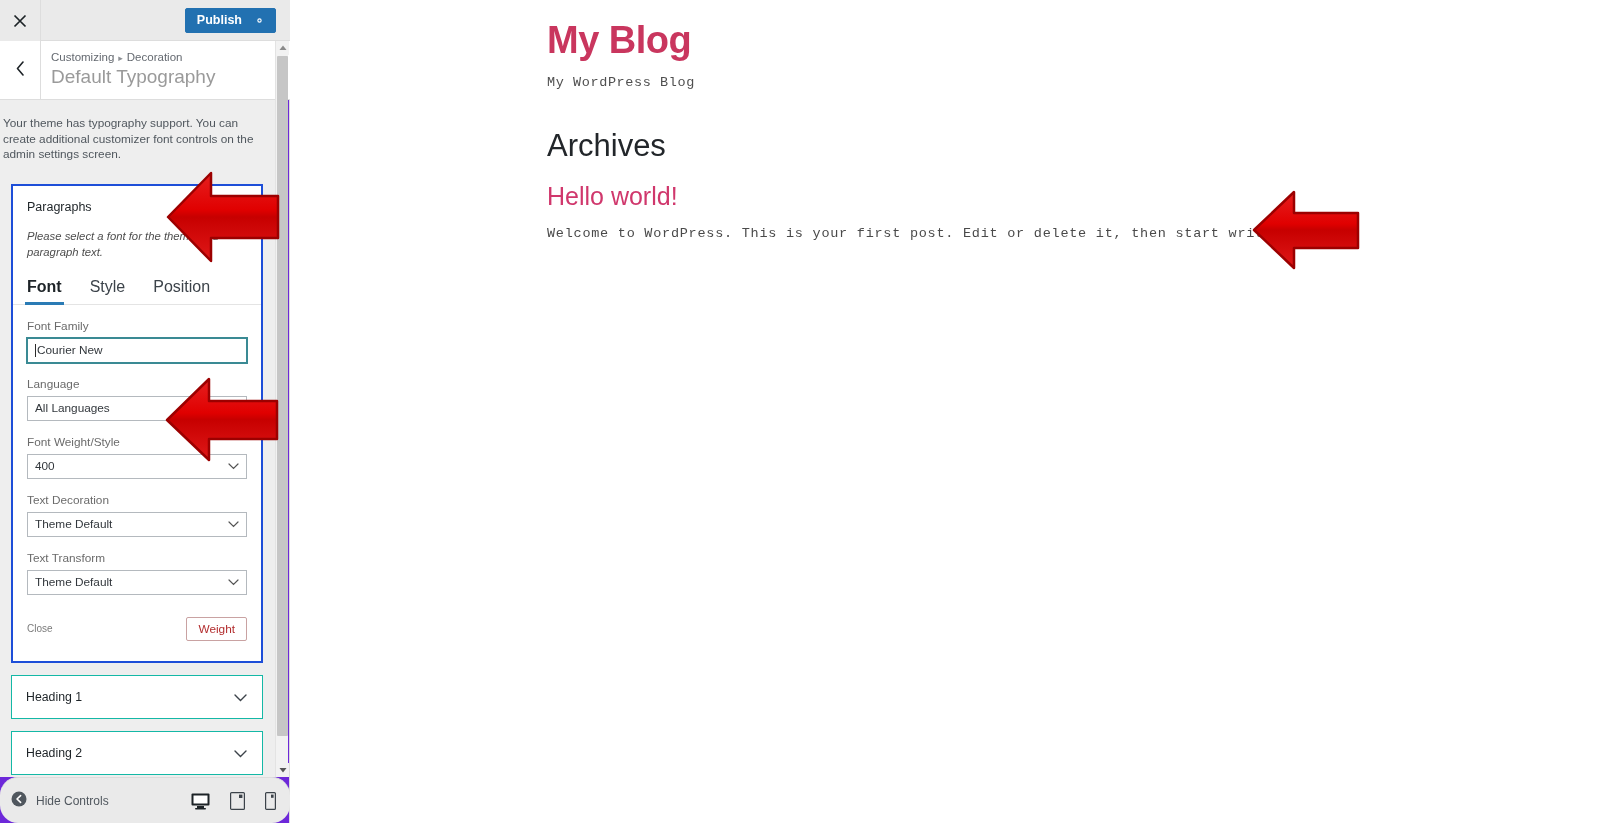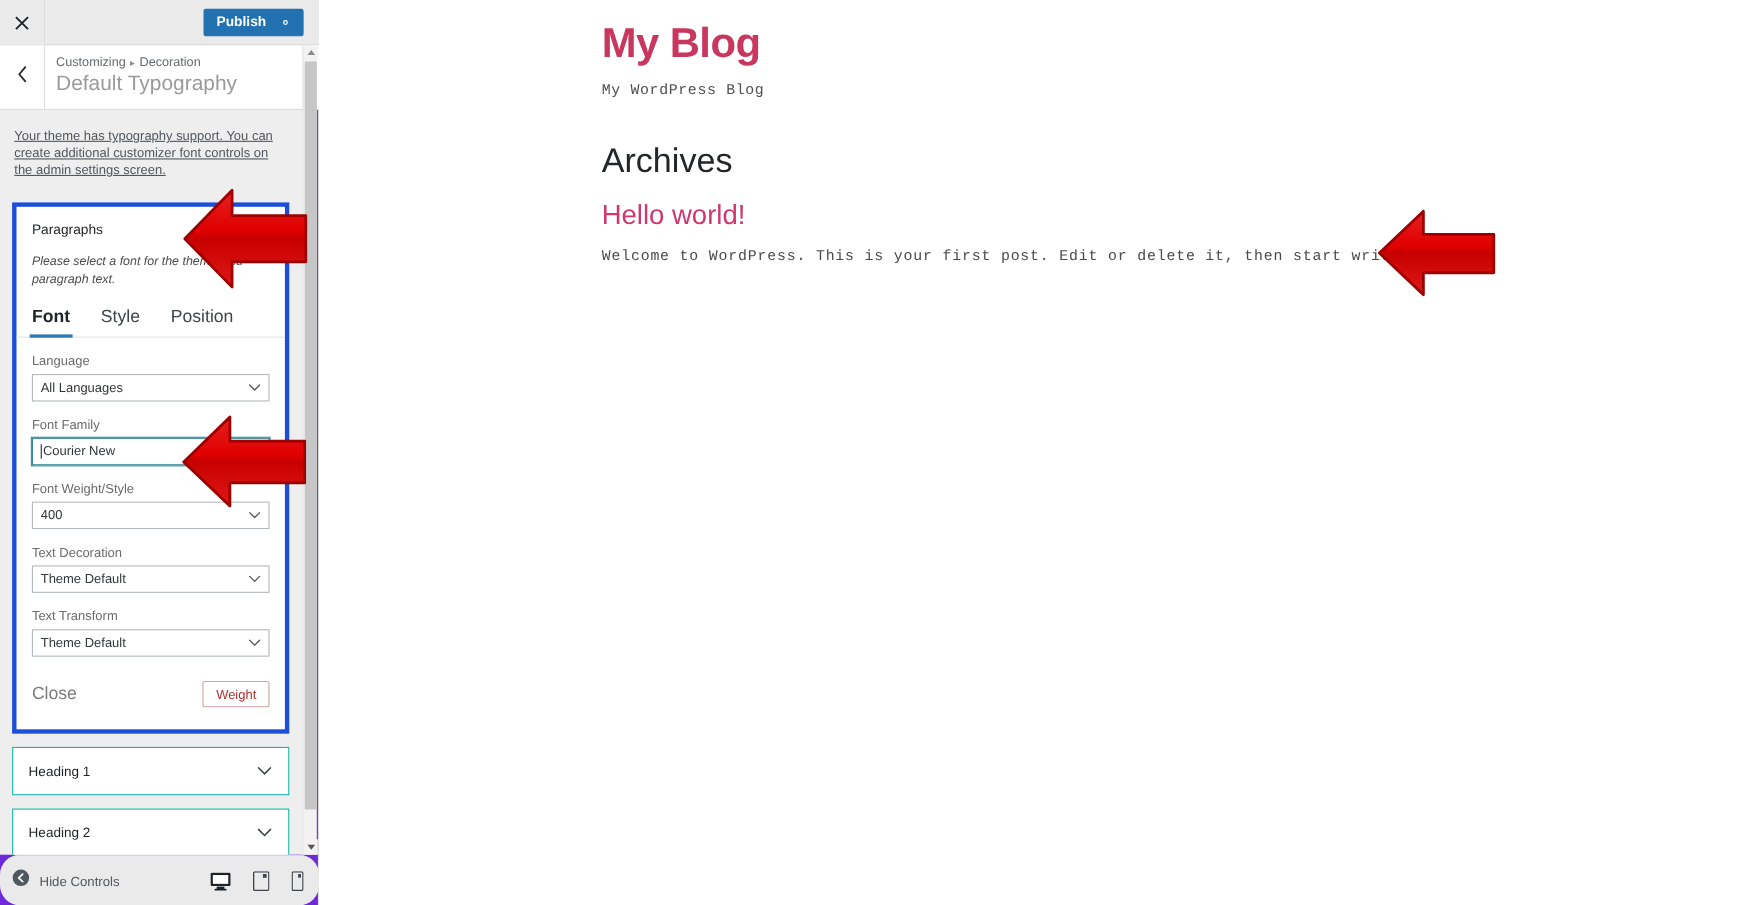--- a/index.html
+++ b/index.html
@@ -77,29 +77,29 @@
   }
 
   
   .cz-content {
     position: absolute; left: 0; top: 100px;
     width: 276px; height: 677px;
     background: #eeeeee;
     overflow: hidden;
   }
   .cz-desc {
-    padding: 16px 16px 0 13px;
-    font-size: 11.8px; line-height: 15.6px; color: #50575e; text-decoration: underline;
+    padding: 16px 16px 0 3px;
+    font-size: 11.8px; line-height: 15.6px; color: #50575e;
   }
 
   
   .tp-card {
     margin: 21px 13px 0 11px;
     background: #ffffff;
-    border: 4px solid #1d4ed8;
+    border: 2px solid #1d4ed8;
   }
   .tp-card-title {
     font-size: 12.5px; color: #1d2327;
     padding: 14px 14px 0 14px;
   }
   .tp-card-sub {
     font-size: 11.3px; line-height: 16px; color: #4d4d4d;
     font-style: italic;
     padding: 14px 18px 0 14px;
   }
@@ -155,21 +155,21 @@
     width: 1px; height: 13px;
     background: #2b2b2b;
     margin-right: 1px;
   }
 
   .tp-actions {
     display: flex; align-items: center; justify-content: space-between;
     padding: 8px 14px 20px 14px;
   }
   .tp-close-link {
-    font-size: 16px; color: #7a7a7a; cursor: pointer;
+    font-size: 10px; color: #7a7a7a; cursor: pointer;
   }
   .tp-reset {
     font-size: 11.8px; color: #b32d2e;
     border: 1px solid #c9a2a2;
     background: #ffffff;
     padding: 4px 11px; border-radius: 2px;
     cursor: pointer;
     font-family: "Liberation Sans", sans-serif;
   }
 
@@ -315,42 +315,42 @@
         <div class="tp-card-title">Paragraphs</div>
         <div class="tp-card-sub">Please select a font for the theme's                 nu paragraph text.</div>
 
         <div class="tp-tabs">
           <div class="tp-tab active">Font</div>
           <div class="tp-tab">Style</div>
           <div class="tp-tab">Position</div>
         </div>
 
         <div class="tp-fields">
+
+          <div class="tp-field">
+            <span class="tp-label">Font Family</span>
+            <div class="tp-input focused">
+              <span class="caret"></span>
+                <span>Courier New</span>
+            </div>
+          </div>
 
           <div class="tp-field">
             <span class="tp-label">Language</span>
             <div class="tp-select">
               <span>All Languages</span>
               <span class="chev">
                 <svg width="11" height="7" viewBox="0 0 11 7">
                     <path d="M1 1 L5.5 5.5 L10 1" stroke="#555" stroke-width="1.2" fill="none" stroke-linecap="round"></path>
                   </svg>
               </span>
             </div>
           </div>
 
           <div class="tp-field">
-            <span class="tp-label">Font Family</span>
-            <div class="tp-input focused">
-              <span class="caret"></span>
-                <span>Courier New</span>
-            </div>
-          </div>
-
-          <div class="tp-field">
             <span class="tp-label">Font Weight/Style</span>
             <div class="tp-select">
               <span>400</span>
               <span class="chev">
                 <svg width="11" height="7" viewBox="0 0 11 7">
                     <path d="M1 1 L5.5 5.5 L10 1" stroke="#555" stroke-width="1.2" fill="none" stroke-linecap="round"></path>
                   </svg>
               </span>
             </div>
           </div>

